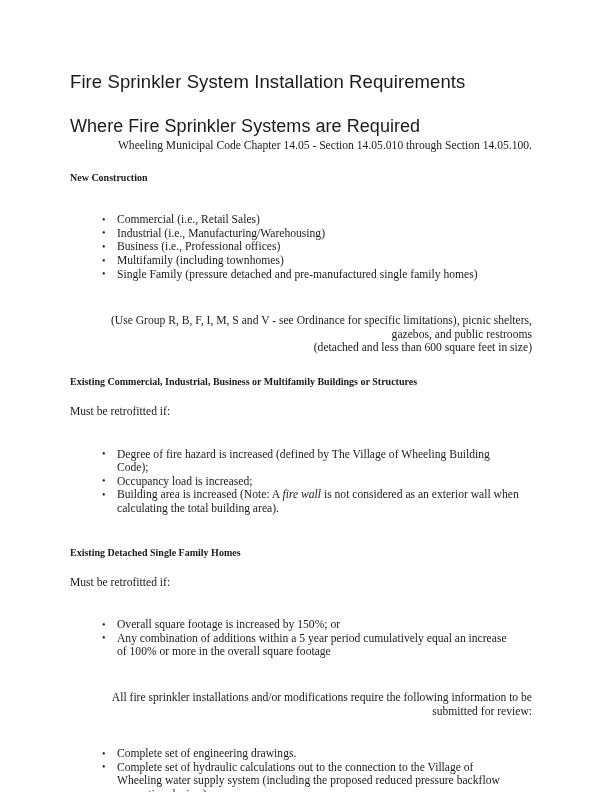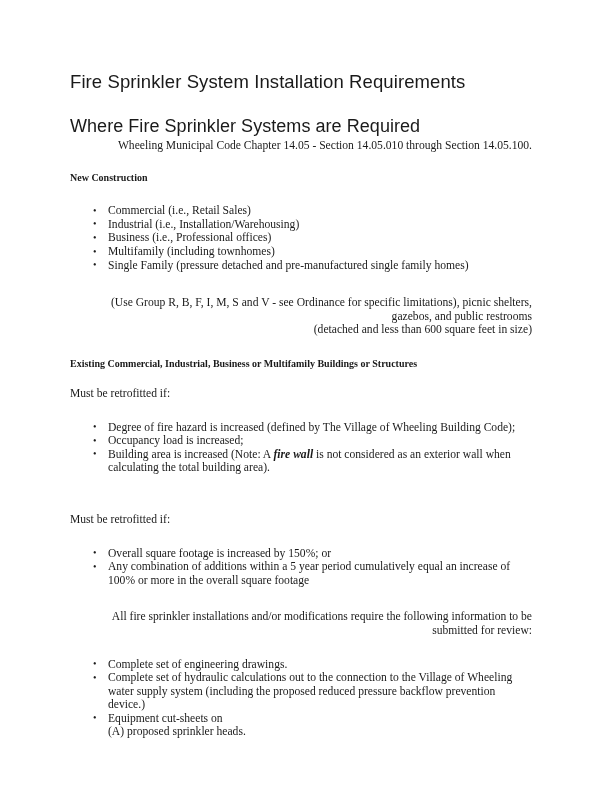--- a/index.html
+++ b/index.html
@@ -68,41 +68,41 @@
   }
 
   .lead-line {
     font-size: 11.6px;
     line-height: 13.6px;
     margin: 0;
   }
 
   ul.bullets {
     list-style: none;
-    margin: 4px;
+    margin: 13px;
     padding: 0;
   }
   ul.bullets > li {
     position: relative;
     padding-left: 34px;
     font-size: 11.6px;
     line-height: 13.6px;
     margin: 0;
   }
   ul.bullets > li::before {
     content: "\2022";
     position: absolute;
     left: 19px;
     top: -0.5px;
     font-size: 10px;
     line-height: 13.6px;
     color: #1a1a1a;
   }
 
-  .italic { font-style: italic; font-weight: bold; }
+  .italic { font-style: italic; }
   .gap-16 { height: 16px; }
   .gap-17 { height: 17px; }
   .gap-19 { height: 19px; }
   .gap-20 { height: 20px; }
 </style>
 </head>
 <body>
 
 <div class="page">
   <div class="content">
@@ -113,21 +113,21 @@
     <p class="body-text">Wheeling Municipal Code Chapter 14.05 - Section 14.05.010 through Section 14.05.100.</p>
 
     <div class="gap-19"></div>
 
     <h3 class="bold-heading">New Construction</h3>
 
     <div class="gap-16"></div>
 
     <ul class="bullets">
       <li>Commercial (i.e., Retail Sales)</li>
-      <li>Industrial (i.e., Installation/Warehousing)</li>
+      <li>Industrial (i.e., Manufacturing/Warehousing)</li>
       <li>Business (i.e., Professional offices)</li>
       <li>Multifamily (including townhomes)</li>
       <li>Single Family (pressure detached and pre-manufactured single family homes)</li>
     </ul>
 
     <div class="gap-20"></div>
 
     <p class="body-text">(Use Group R, B, F, I, M, S and V - see Ordinance for specific limitations), picnic shelters, gazebos, and public restrooms</p>
     <p class="body-text">(detached and less than 600 square feet in size)</p>
 
@@ -142,20 +142,21 @@
     <div class="gap-16"></div>
 
     <ul class="bullets">
       <li>Degree of fire hazard is increased (defined by The Village of Wheeling Building Code);</li>
       <li>Occupancy load is increased;</li>
       <li><span>Building area is increased (Note: A </span><span class="italic">fire wall</span><span> is not considered as an exterior wall when calculating the total building area).</span></li>
     </ul>
 
     <div class="gap-17"></div>
 
+    <h3 class="bold-heading">Existing Detached Single Family Homes</h3>
 
     <div class="gap-17"></div>
 
     <p class="lead-line">Must be retrofitted if:</p>
 
     <div class="gap-16"></div>
 
     <ul class="bullets">
       <li>Overall square footage is increased by 150%; or</li>
       <li>Any combination of additions within a 5 year period cumulatively equal an increase of 100% or more in the overall square footage</li>

